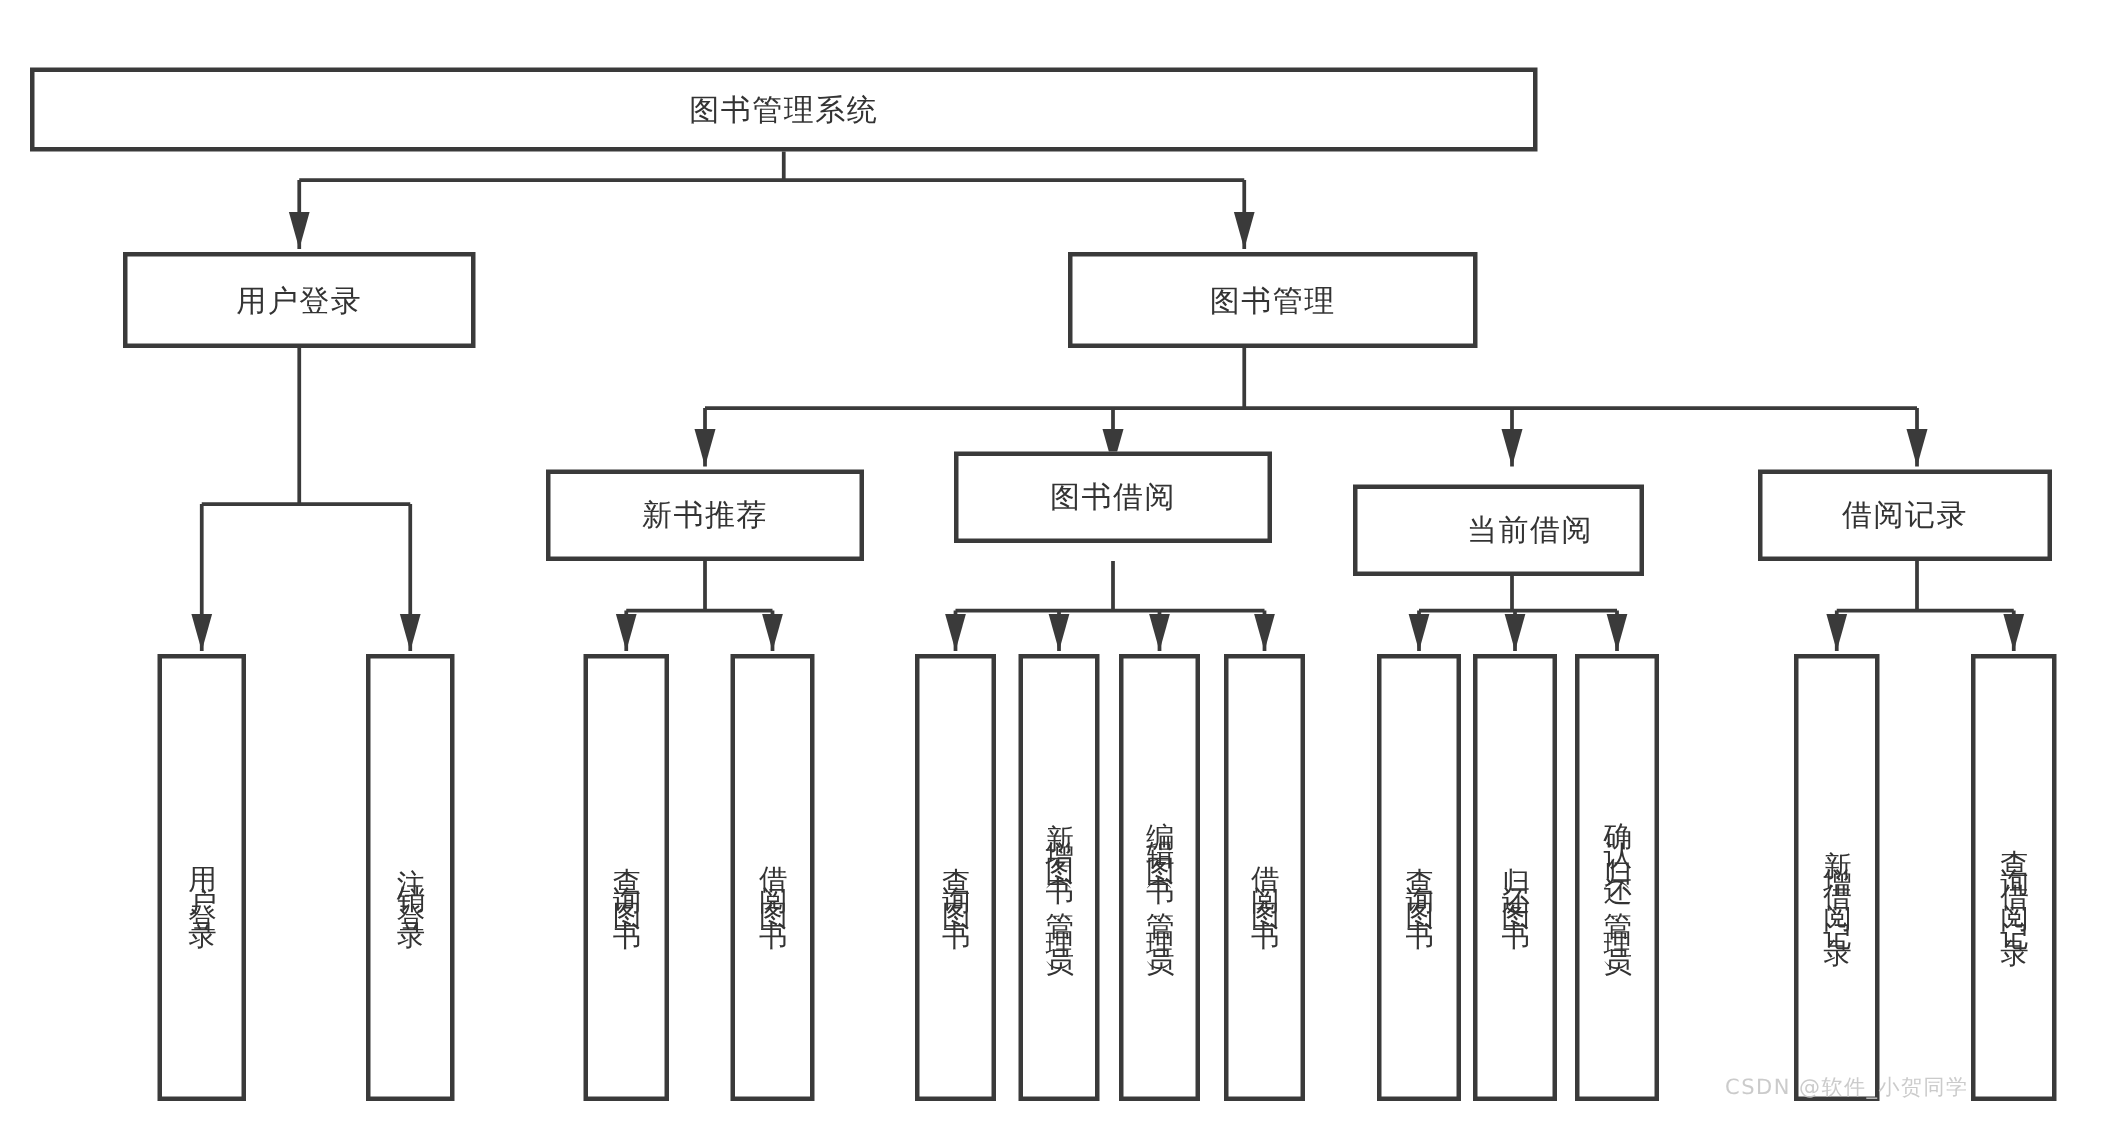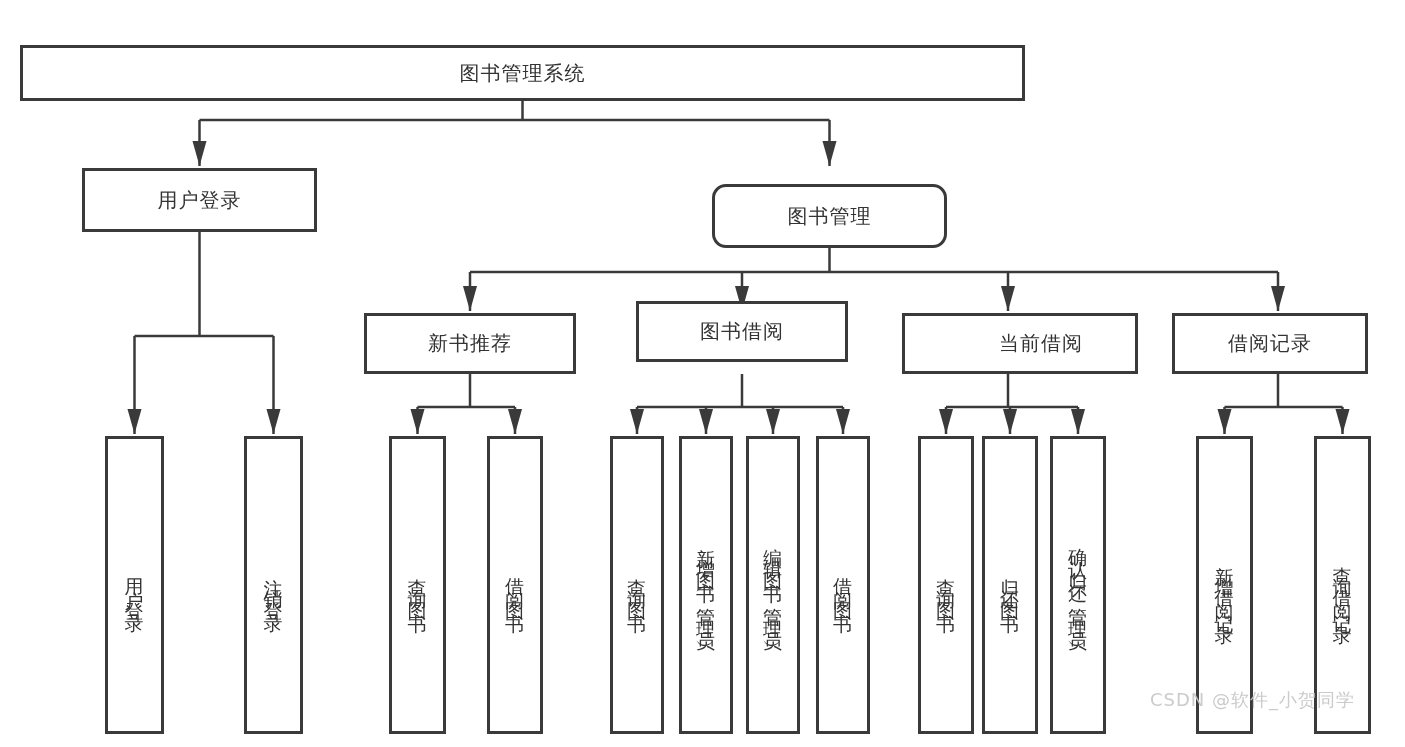--- a/index.html
+++ b/index.html
@@ -34,22 +34,22 @@
     writing-mode: vertical-rl;
     text-orientation: mixed;
     font-size: 19px;
     letter-spacing: 12px;
     line-height: 1;
     padding-top: 4px;
   }
   .watermark {
     position: absolute;
     left: 1150px;
-    top: 688px;
-    font-size: 18px;
+    top: 716px;
+    font-size: 14px;
     color: rgba(199, 199, 199, 0.92);
     z-index: 5;
     white-space: nowrap;
     letter-spacing: 1px;
   }
 </style>
 </head>
 <body>
 
 <div class="canvas">
@@ -114,25 +114,25 @@
         <path d="M1224.5 407 H1342.5"></path>
         <path d="M1224.5 407 V434" marker-end="url(#arw)"></path>
         <path d="M1342.5 407 V434" marker-end="url(#arw)"></path>
       </g>
     </g>
   </svg>
 
   <div class="node h" style="left:20px; top:13px; width:1005px; height:56px;margin-top:32px;">图书管理系统</div>
 
   <div class="node h" style="left:82px; top:168px; width:235px; height:64px;">用户登录</div>
-  <div class="node h" style="left:712px; top:184px; width:235px; height:64px;border-radius:14px;">图书管理</div>
+  <div class="node h" style="left:712px; top:168px; width:273px; height:64px;">图书管理</div>
 
   <div class="node h" style="left:364px; top:313px; width:212px; height:61px;">新书推荐</div>
   <div class="node h" style="left:636px; top:301px; width:212px; height:61px;">图书借阅</div>
-  <div class="node h" style="left:902px; top:313px; width:236px; height:61px;padding-left:42px;">当前借阅</div>
+  <div class="node h" style="left:902px; top:323px; width:194px; height:61px;padding-left:42px;">当前借阅</div>
   <div class="node h" style="left:1172px; top:313px; width:196px; height:61px;">借阅记录</div>
 
   <div class="node v" style="left:105px; top:436px; width:59px; height:298px;">用户登录</div>
   <div class="node v" style="left:244px; top:436px; width:59px; height:298px;">注销登录</div>
 
   <div class="node v" style="left:389px; top:436px; width:57px; height:298px;">查询图书</div>
   <div class="node v" style="left:487px; top:436px; width:56px; height:298px;">借阅图书</div>
 
   <div class="node v" style="left:610px; top:436px; width:54px; height:298px;">查询图书</div>
   <div class="node v" style="left:679px; top:436px; width:54px; height:298px;">新增图书（管理员）</div>

